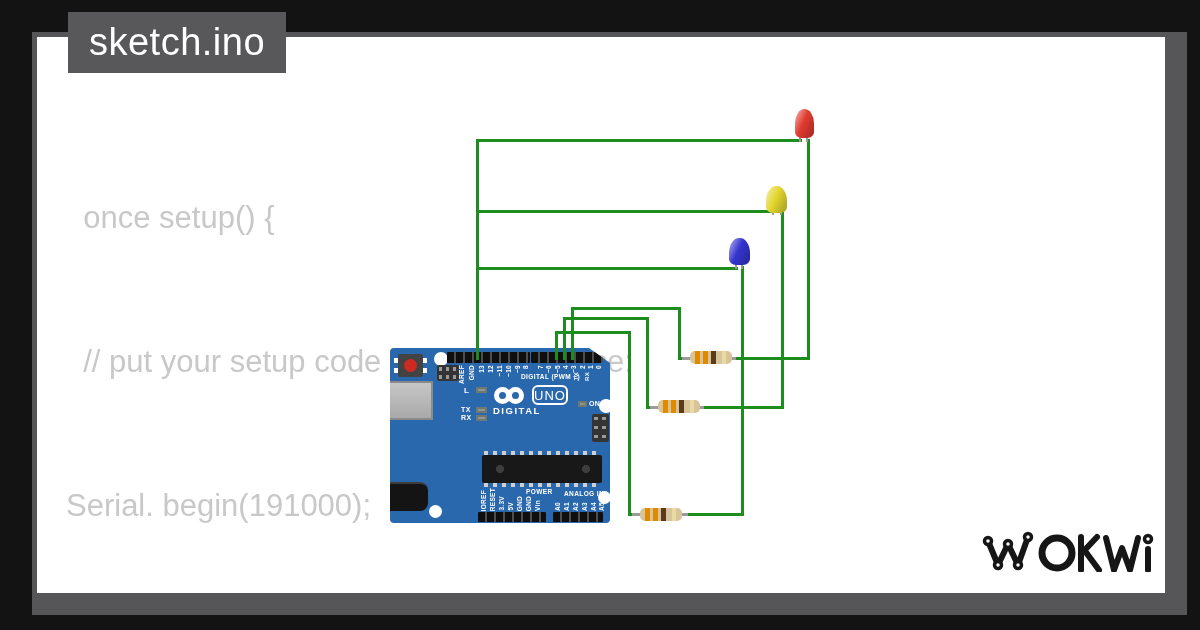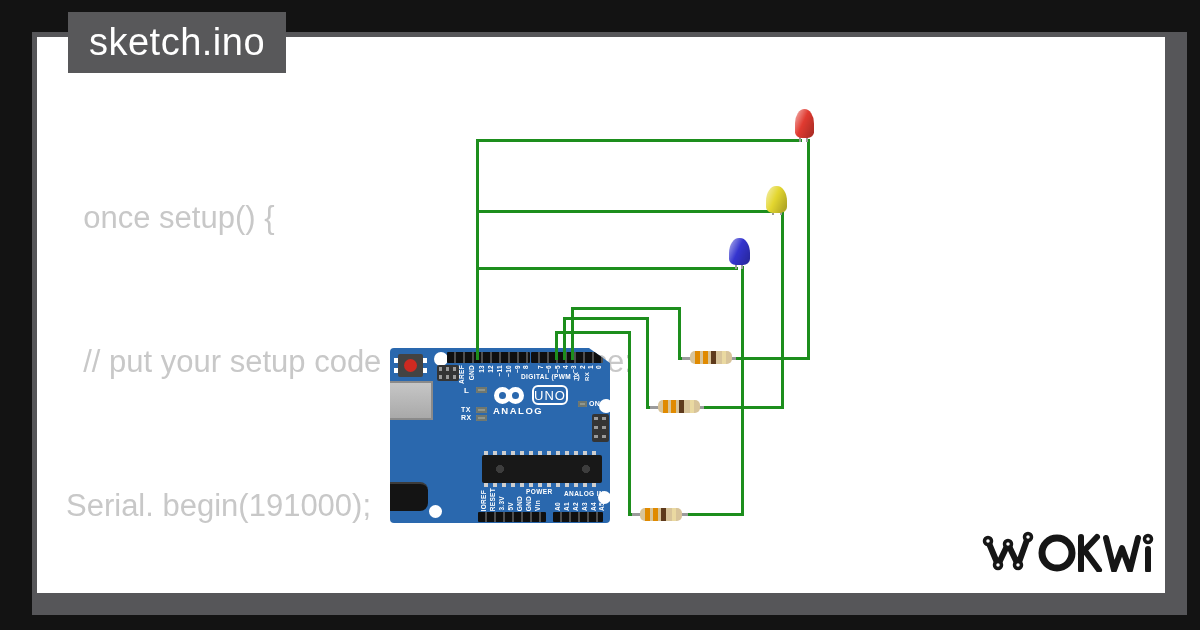--- a/index.html
+++ b/index.html
@@ -139,21 +139,21 @@
     <span class="smalltxt" style="left:71px;top:58px;font-size:7px;">TX</span>
     <div class="ledbar" style="left:86px;top:59px;"></div>
     <span class="smalltxt" style="left:71px;top:66px;font-size:7px;">RX</span>
     <div class="ledbar" style="left:86px;top:67px;"></div>
 
     <div class="inf" style="left:104px;top:39px;"></div>
     <div class="inf" style="left:117px;top:39px;"></div>
     <div class="unobox">
         <span>UNO</span>
       </div>
-    <div class="brand">ANALOG</div>
+    <div class="brand">DIGITAL</div>
     <div class="ledbar" style="left:188px;top:53px;width:9px;"></div>
     <span class="smalltxt" style="left:199px;top:52px;font-size:7px;">ON</span>
 
     <span class="pinlab" style="left:90px;bottom:12px;">IOREF</span>
     <span class="pinlab" style="left:99px;bottom:12px;">RESET</span>
     <span class="pinlab" style="left:108px;bottom:12px;">3.3V</span>
     <span class="pinlab" style="left:117px;bottom:12px;">5V</span>
     <span class="pinlab" style="left:126px;bottom:12px;">GND</span>
     <span class="pinlab" style="left:135px;bottom:12px;">GND</span>
     <span class="pinlab" style="left:144px;bottom:12px;">Vin</span>

